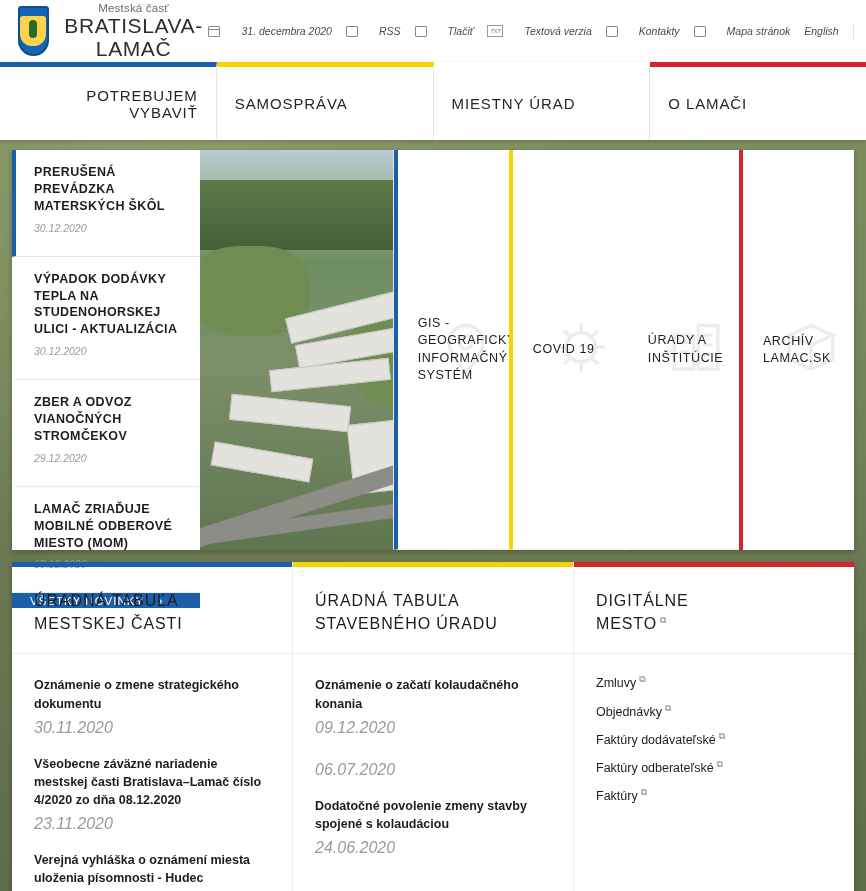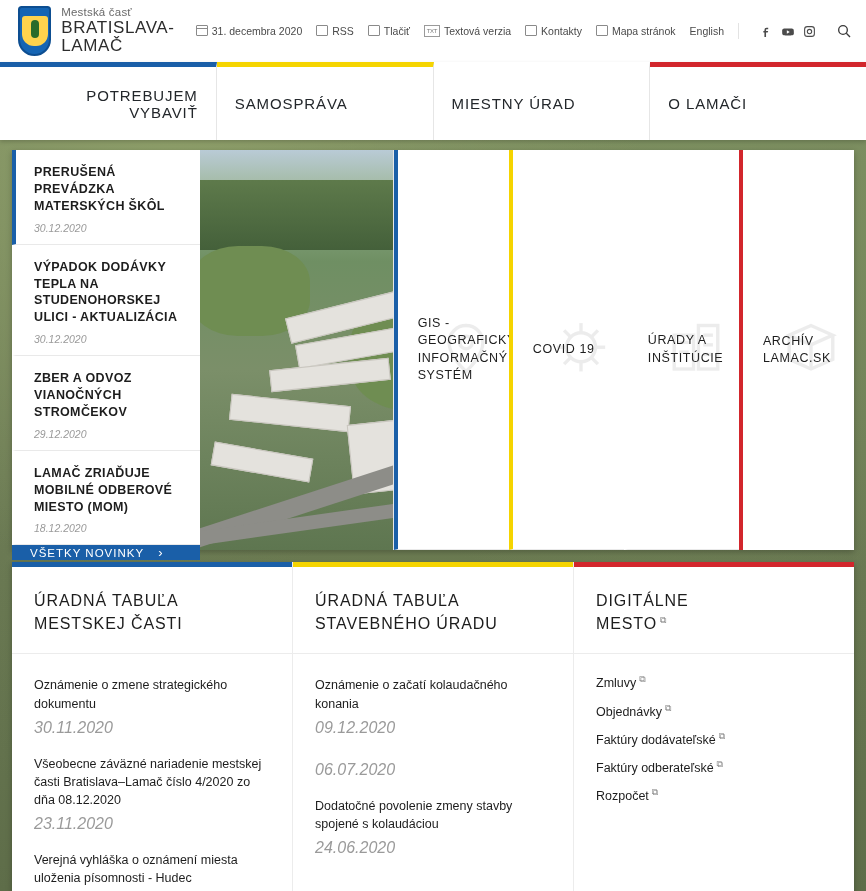--- a/index.html
+++ b/index.html
@@ -51,33 +51,33 @@
     position: relative;
   }
   .crest .crest-inner:after {
     content: "";
     position: absolute; left: 50%; top: 4px;
     transform: translateX(-50%);
     width: 8px; height: 18px;
     background: #2a6b2a;
     border-radius: 4px;
   }
-  .brand-text { line-height: 1.1; }
+  .brand-text { line-height: 1.1; text-align: center; }
   .brand-top {
     font-size: 11.5px; color: #6a6a6a; letter-spacing: .2px;
   }
   .brand-main {
-    font-size: 17px; color: #2d2d2d; letter-spacing: .6px; font-weight: 400;
+    font-size: 21px; color: #2d2d2d; letter-spacing: .6px; font-weight: 400;
   }
   .top-nav {
     margin-left: auto;
     display: flex; align-items: center; gap: 14px;
     font-size: 10.5px; color: #4a4a4a;
   }
-  .top-nav .tn-item { display: flex; align-items: flex-start; gap: 4px; white-space: nowrap; cursor: pointer; }
+  .top-nav .tn-item { display: flex; align-items: flex-end; gap: 21px; white-space: nowrap; cursor: pointer; font-style: italic; }
   .tn-ico { width: 12px; height: 11px; display: inline-block; position: relative; color:#6d6d6d; }
   .ico-box { border: 1px solid #8a8a8a; border-radius: 1px; }
   .ico-cal { border: 1px solid #8a8a8a; border-radius: 1px; }
   .ico-cal:before { content:""; position:absolute; left:0; right:0; top:2px; height:1px; background:#8a8a8a; }
   .ico-txt {
     font-size: 6px; line-height: 10px; text-align: center;
     border: 1px solid #9a9a9a; color: #7a7a7a; width: 16px; letter-spacing: -.3px;
   }
   .tn-sep { width: 1px; height: 16px; background: #e3e3e3; }
   .social { display: flex; align-items: center; gap: 9px; margin-left: 6px; }
@@ -115,21 +115,21 @@
     margin: 10px 12px 0 12px;
     background: #fff;
     box-shadow: 0 2px 6px rgba(0,0,0,.25);
     height: 400px;
   }
   .news {
     width: 280px; background: #fff;
     display: flex; flex-direction: column;
   }
   .news-item {
-    padding: 14px 16px 10px 18px;
+    padding: 14px 16px 22px 18px;
     border-bottom: 1px solid #e9e9e9;
     border-left: 4px solid transparent;
     flex: 1;
     cursor: pointer;
   }
   .news-item.active { border-left-color: #1a5fa8; }
   .news-title {
     font-size: 12.5px; font-weight: bold; color: #1d1d1d;
     letter-spacing: .35px; line-height: 1.35; text-transform: uppercase;
   }
@@ -201,21 +201,21 @@
   .board-head.h-blue   { border-top-color: #1a5fa8; }
   .board-head.h-yellow { border-top-color: #f5d400; }
   .board-head.h-red    { border-top-color: #d2262c; }
   .board-title {
     font-size: 16px; letter-spacing: .9px; color: #1d1d1d; line-height: 1.45;
     text-transform: uppercase;
   }
   .ext { font-size: 9px; color: #7d7d7d; vertical-align: super; margin-left: 3px; }
   .board-body { padding: 14px 22px 10px 22px; }
   .bi { padding: 8px 0 10px 0; cursor: pointer; }
-  .bi-title { font-size: 12.5px; color: #1d1d1d; line-height: 1.45; }
+  .bi-title { font-size: 12.5px; color: #1d1d1d; line-height: 1.45; font-weight: bold; }
   .bi-date { margin-top: 6px; font-size: 16px; color: #9a9a9a; font-style: italic; }
   .link-list { padding: 14px 22px; }
   .link-list .ll {
     font-size: 12.5px; color: #1d1d1d; padding: 6px 0; cursor: pointer;
   }
 </style>
 </head>
 <body>
 
 <div class="bg-photo"></div>
@@ -448,18 +448,18 @@
         <div class="board-title">
           <span>DIGITÁLNE</span><br>
           <span>MESTO</span><span class="ext">⧉</span>
         </div>
       </div>
       <div class="link-list">
         <div class="ll"><span>Zmluvy</span><span class="ext">⧉</span></div>
         <div class="ll"><span>Objednávky</span><span class="ext">⧉</span></div>
         <div class="ll"><span>Faktúry dodávateľské</span><span class="ext">⧉</span></div>
         <div class="ll"><span>Faktúry odberateľské</span><span class="ext">⧉</span></div>
-        <div class="ll"><span>Rozpočet</span><span class="ext">⧉</span></div>
+        <div class="ll"><span>Faktúry</span><span class="ext">⧉</span></div>
       </div>
     </div>
 
   </div>
 </div>
 
 </body></html>

